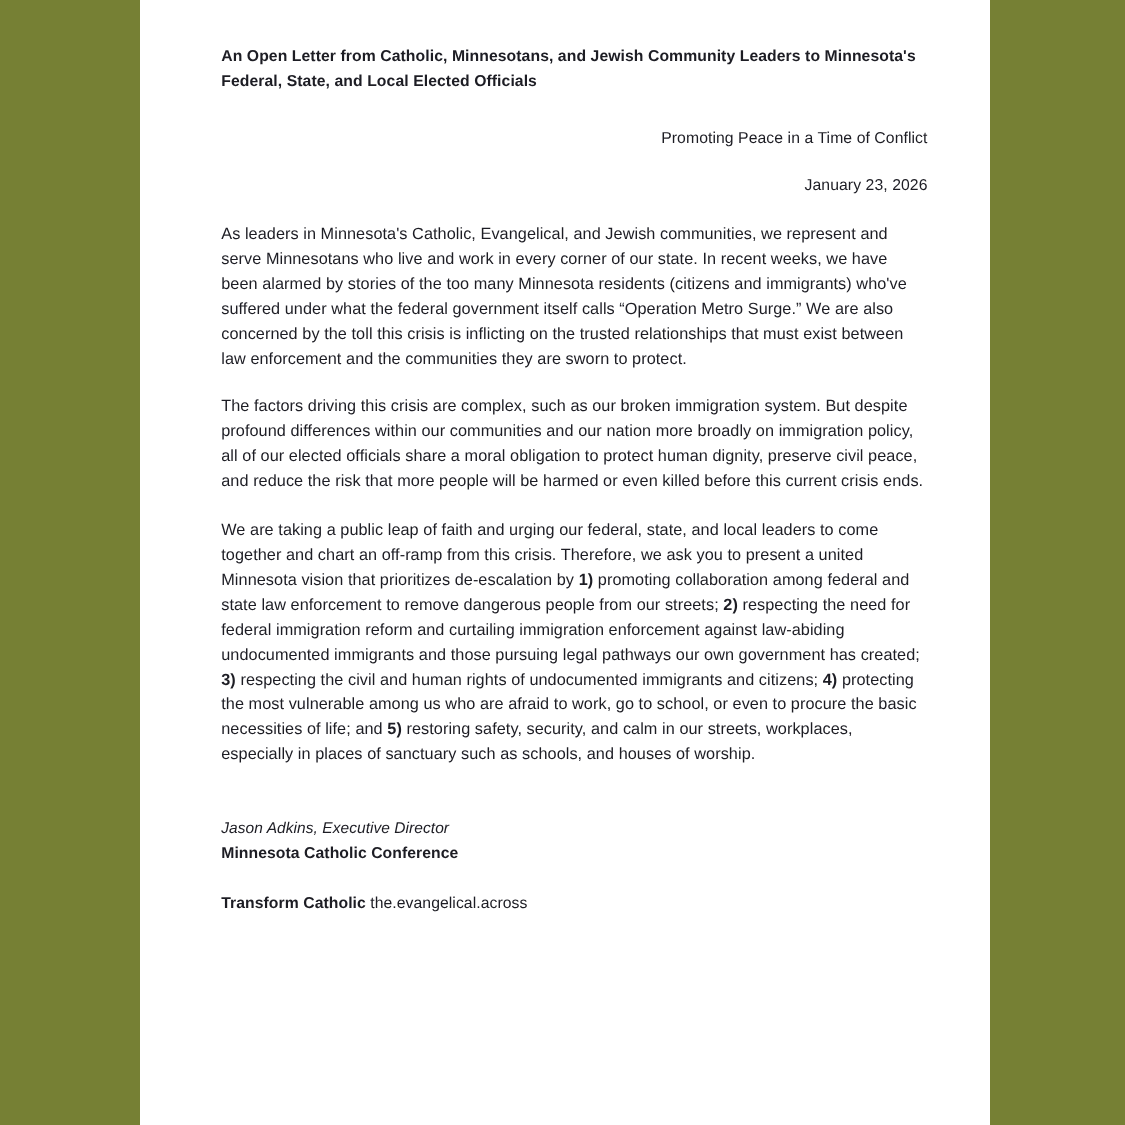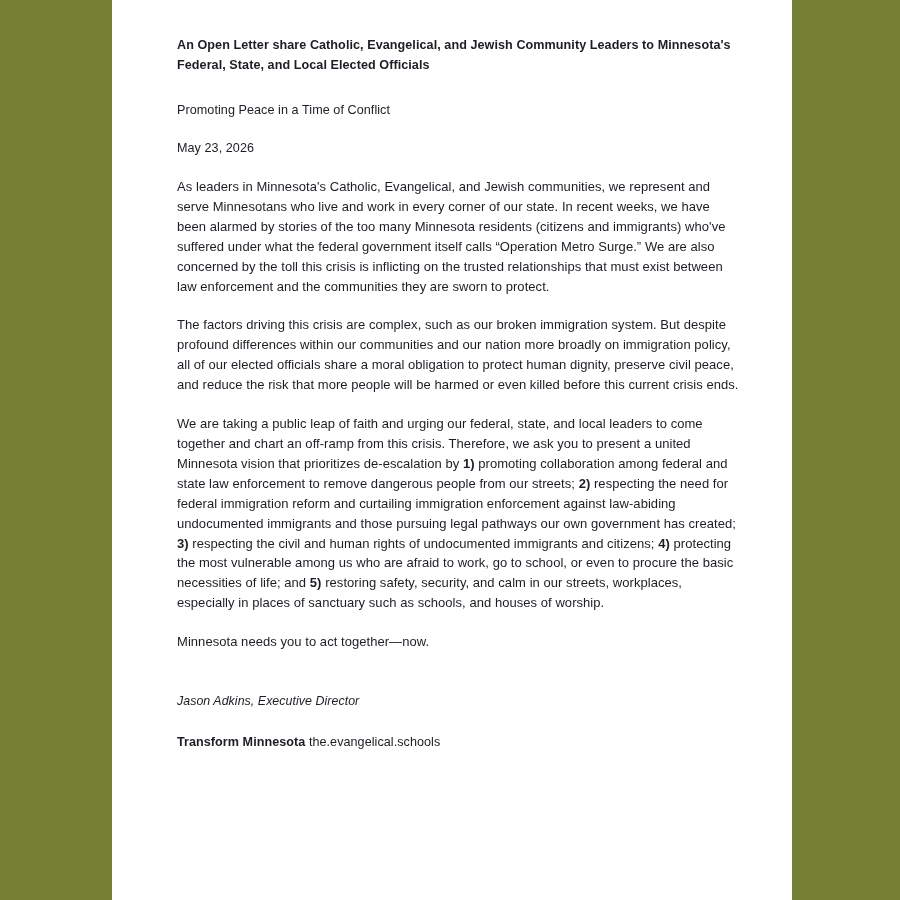--- a/index.html
+++ b/index.html
@@ -54,20 +54,21 @@
   .spacer-sm { height: 18px; }
   .spacer-md { height: 19px; }
   .spacer-lg { height: 26px; }
 
   .subtitle,
   .date-line {
     font-size: 12.6px;
     font-weight: 400;
     line-height: 19.5px;
     letter-spacing: 0.005em;
+    text-align: right;
   }
 
   p.para {
     font-size: 13px;
     font-weight: 400;
     line-height: 19.9px;
     letter-spacing: 0.004em;
     margin: 0 0 19px 0;
     text-align: left;
   }
@@ -106,49 +107,49 @@
   }
 </style>
 </head>
 <body>
 
 <div class="canvas">
 
   <div class="sheet">
     <div class="doc-body">
 
-      <h1 class="doc-title">An Open Letter share Catholic, Evangelical, and Jewish Community Leaders to Minnesota's Federal, State, and Local Elected Officials</h1>
+      <h1 class="doc-title">An Open Letter from Catholic, Minnesotans, and Jewish Community Leaders to Minnesota's Federal, State, and Local Elected Officials</h1>
 
       <div class="spacer-lg"></div>
 
       <div class="subtitle">Promoting Peace in a Time of Conflict</div>
 
       <div class="spacer-sm"></div>
 
-      <div class="date-line">May 23, 2026</div>
+      <div class="date-line">January 23, 2026</div>
 
       <div class="spacer-md"></div>
 
       <p class="para"> As leaders in Minnesota's Catholic, Evangelical, and Jewish communities, we represent and serve Minnesotans who live and work in every corner of our state. In recent weeks, we have been alarmed by stories of the too many Minnesota residents (citizens and immigrants) who've suffered under what the federal government itself calls “Operation Metro Surge.” We are also concerned by the toll this crisis is inflicting on the trusted relationships that must exist between law enforcement and the communities they are sworn to protect.</p>
 
 
       <p class="para">The factors driving this crisis are complex, such as our broken immigration system.  But despite profound differences within our communities and our nation more broadly on immigration policy, all of our elected officials share a moral obligation to protect human dignity, preserve civil peace, and reduce the risk that more people will be harmed or even killed before this current crisis ends.</p>
 
       <p class="para">
         <span>We are taking a public leap of faith and urging our federal, state, and local leaders to come together and chart an off-ramp from this crisis.  Therefore, we ask you to present a united Minnesota vision that prioritizes de-escalation by </span><span id="numbered-items"><b class="num">1)</b><span> promoting collaboration among federal and state law enforcement to remove dangerous people from our streets; </span><b class="num">2)</b><span> respecting the need for federal immigration reform and curtailing immigration enforcement against law-abiding undocumented immigrants and those pursuing legal pathways our own government has created; </span><b class="num">3)</b><span> respecting the civil and human rights of undocumented immigrants and citizens; </span><b class="num">4)</b><span> protecting the most vulnerable among us who are afraid to work, go to school, or even to procure the basic necessities of life; and </span><b class="num">5)</b><span> restoring safety, security, and calm in our streets, workplaces, especially in places of sanctuary such as schools, and houses of worship.</span></span>
       </p>
 
 
-      <p class="para">Minnesota needs you to act together—now.</p>
 
       <div id="signature-list">
           <div class="sig-group first">
             <div class="sig-name">Jason Adkins, Executive Director</div>
+            <div class="sig-org"><span>Minnesota Catholic Conference</span></div>
           </div>
           <div class="sig-group">
-            <div class="sig-org"><span>Transform Minnesota</span><span class="org-extra"> the.evangelical.schools</span></div>
+            <div class="sig-org"><span>Transform Catholic</span><span class="org-extra"> the.evangelical.across</span></div>
           </div>
         </div>
 
     </div>
   </div>
 
 </div>
 
 </body></html>

